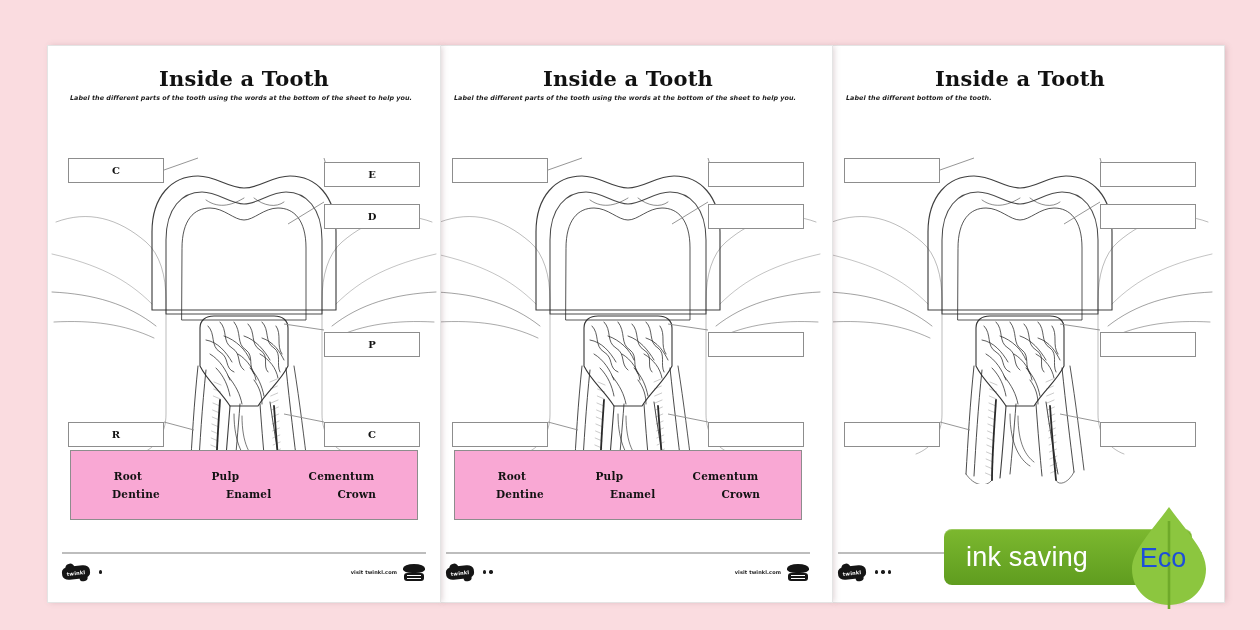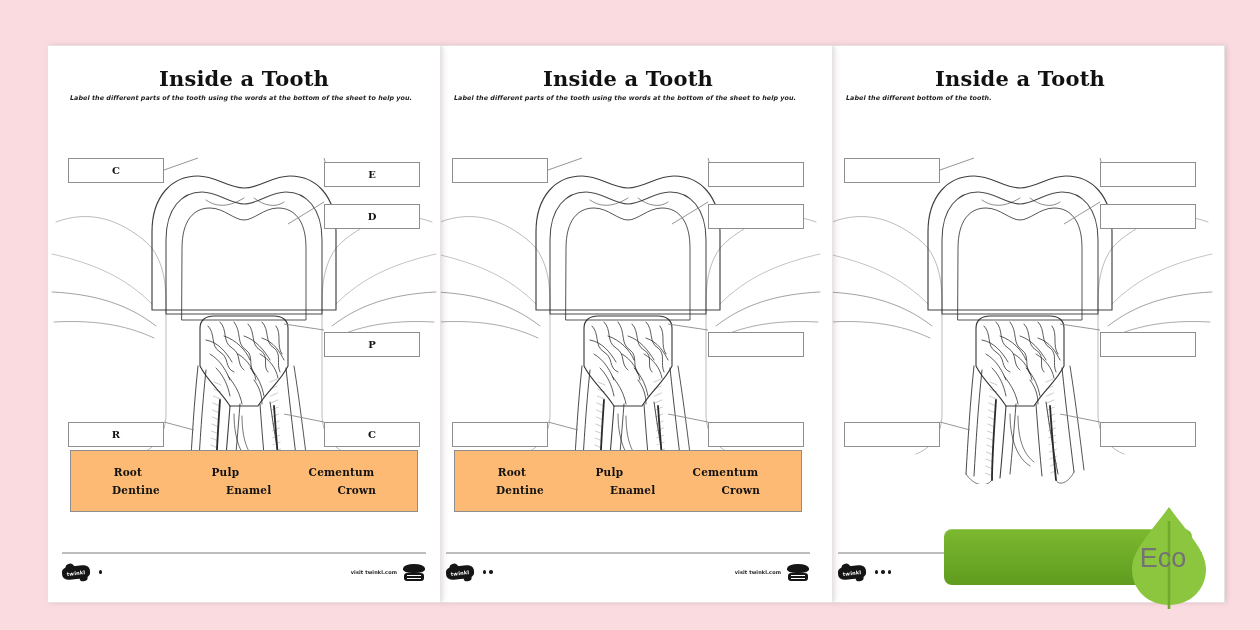--- a/index.html
+++ b/index.html
@@ -96,24 +96,24 @@
     font-size: 10px;
     color: #111;
   }
 
   
   .word-bank {
     position: absolute;
     left: 22px;
     top: 404px;
     width: 348px;
-    height: 62px;
+    height: 70px;
     box-sizing: border-box;
     border: 1px solid #8d8d8d;
-    background: #fdba74;
+    background: #f9a8d4;
     display: flex;
     flex-direction: column;
     justify-content: center;
     padding: 20px 8px;
   }
   .word-row {
     display: flex;
     justify-content: space-around;
     padding: 3px 0;
   }
@@ -270,21 +270,21 @@
     width: 82px;
     height: 104px;
     z-index: 3;
   }
   .eco-word {
     position: absolute;
     right: 6px;
     top: 14px;
     width: 74px;
     text-align: center;
-    color: #737373;
+    color: #1d4ed8;
     font-family: "Liberation Sans", sans-serif;
     font-size: 27px;
     z-index: 4;
   }
 </style>
 </head>
 <body>
 
 <div id="stage">
     <div class="sheet" id="sheet-1">
@@ -650,18 +650,19 @@
               <div class="base"></div>
             </div>
           </div>
         </div>
       </div>
     </div>
   </div>
 
 <div id="eco-badge">
   <div class="eco-pill"></div>
+  <div class="eco-label">ink saving</div>
   <svg class="eco-leaf" viewBox="0 0 82 104">
     <path d="M41 2 C 60 28, 78 46, 78 64 C 78 86, 61 100, 41 100 C 21 100, 4 86, 4 64 C 4 46, 22 28, 41 2 Z" fill="#8cc63f"></path>
     <line x1="41" y1="16" x2="41" y2="104" stroke="#6faa2a" stroke-width="2.6"></line>
   </svg>
   <div class="eco-word">Eco</div>
 </div>
 
 </body></html>

